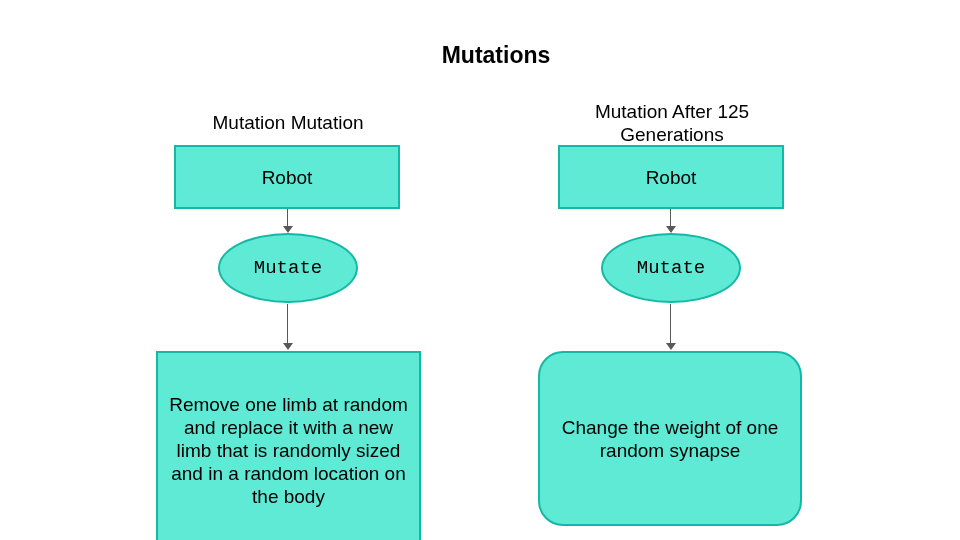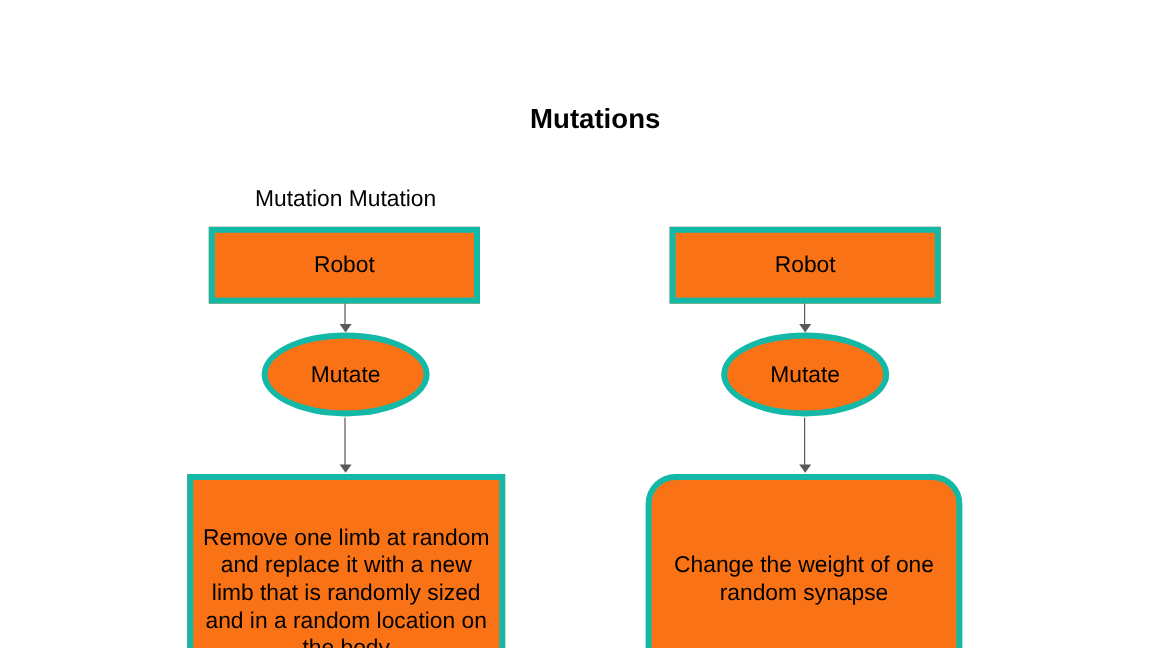--- a/index.html
+++ b/index.html
@@ -6,42 +6,42 @@
   html, body { background: #ffffff; }
   .canvas {
     position: relative;
     width: 960px;
     height: 540px;
     background: #ffffff;
     overflow: hidden;
     font-family: "Liberation Sans", "DejaVu Sans", sans-serif;
     color: #000000;
   }
-  .abs { position: absolute; margin-top: 44px; }
+  .abs { position: absolute; }
   .slide-title {
     top: 42px; left: 421px; width: 150px;
     font-size: 23px; font-weight: bold;
     text-align: center; line-height: 26px;
     white-space: nowrap;
   }
   .col-heading {
     font-size: 19px; line-height: 23px;
     text-align: center; white-space: pre-line;
   }
   .heading-1 { top: 111px; left: 165px; width: 246px; }
   .heading-2 { top: 100px; left: 549px; width: 246px; }
   .node {
     display: flex; align-items: center; justify-content: center;
-    border: 5px solid #14b8a6; background: #f97316;
+    border: 2px solid #14b8a6; background: #5eead4;
     font-size: 19px; line-height: 23px; text-align: center;
   }
   .rect-node { }
   .robot-1 { left: 174px; top: 145px; width: 226px; height: 64px; }
   .robot-2 { left: 558px; top: 145px; width: 226px; height: 64px; }
-  .ellipse-node { border-radius: 50%; }
+  .ellipse-node { border-radius: 50%; font-family: Liberation Mono, monospace; }
   .mutate-1 { left: 218px; top: 233px; width: 140px; height: 70px; }
   .mutate-2 { left: 601px; top: 233px; width: 140px; height: 70px; }
   .result-node { white-space: pre-line; padding: 4px; }
   .result-1 { left: 156px; top: 351px; width: 265px; height: 199px; }
   .result-2 { left: 538px; top: 351px; width: 264px; height: 175px; border-radius: 25px; }
   .arrow { width: 12px; }
   .arrow-1 { left: 282px; top: 209px; height: 24px; }
   .arrow-2 { left: 282px; top: 304px; height: 46px; }
   .arrow-3 { left: 665px; top: 209px; height: 24px; }
   .arrow-4 { left: 665px; top: 304px; height: 46px; }
@@ -85,20 +85,22 @@
   </div>
 
   <div class="abs node result-node result-1">
     <span>Remove one limb at random
 and replace it with a new
 limb that is randomly sized
 and in a random location on
 the body</span>
   </div>
 
+  <div class="abs col-heading heading-2">Mutation After 125
+Generations</div>
 
   <div class="abs node rect-node robot-2">
     <span>Robot</span>
   </div>
 
   <div class="abs arrow arrow-3">
     <div class="arrow-line"></div>
     <div class="arrow-head"></div>
   </div>
 

